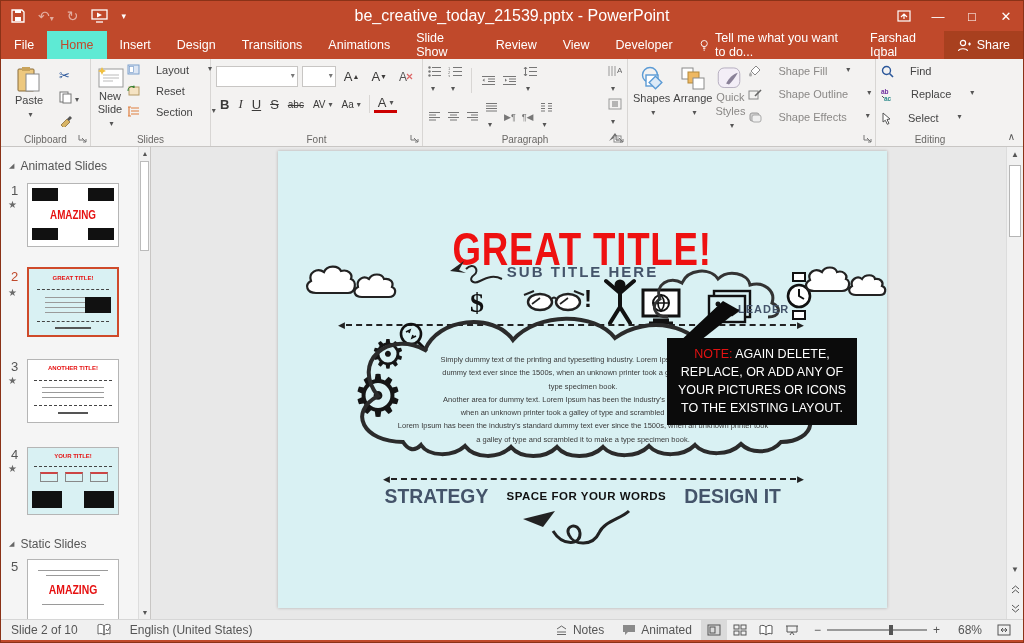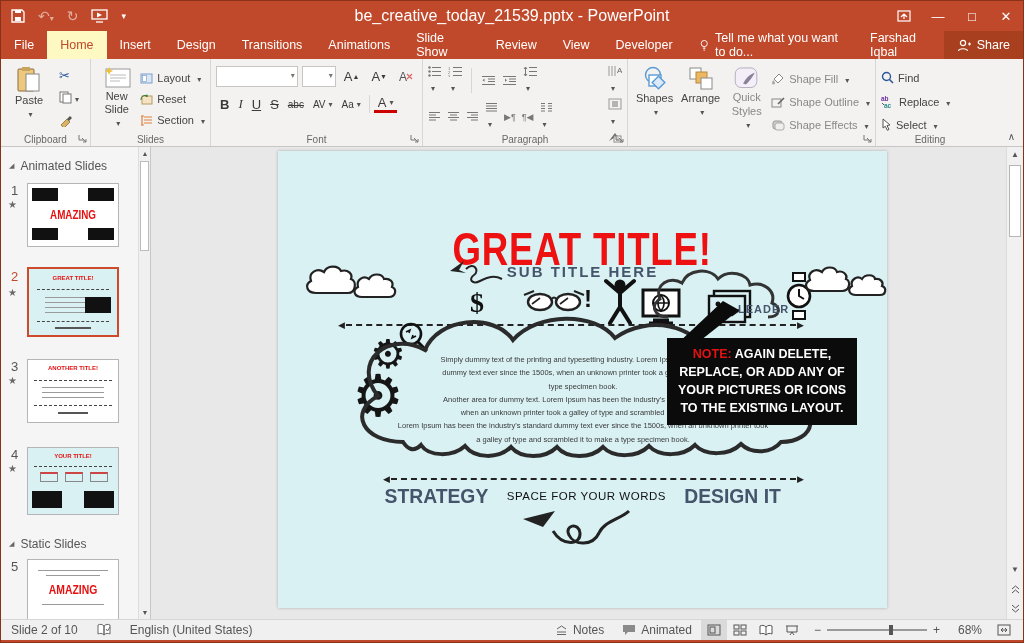--- a/index.html
+++ b/index.html
@@ -10,33 +10,33 @@
 
 .tb{position:absolute;top:0;left:0;width:100%;height:30px;background:#c0492b;color:#fff}
 .qat{position:absolute;left:10px;top:0;height:30px;display:flex;align-items:center;gap:13px;font-size:14px}
 .dim{opacity:.55}
 .tb-title{position:absolute;left:200px;right:200px;top:0;height:30px;display:flex;align-items:center;justify-content:center;font-size:16px}
 .winbtns{position:absolute;right:0;top:0;height:30px;display:flex}
 .wb{width:34px;height:30px;display:flex;align-items:center;justify-content:center;font-size:13px}
 
 .tabs{position:absolute;top:30px;left:0;width:100%;height:28px;background:#c0492b;display:flex;color:#fff;font-size:12.5px}
 .tab{padding:0 13px;display:flex;align-items:center;height:100%}
-.tab.active{background:#fef9c3;color:#c0492b}
+.tab.active{background:#5eead4;color:#c0492b}
 .tabs-right{margin-left:auto;display:flex;height:100%}
 .tellme{display:flex;align-items:center;gap:7px;padding:0 14px}
 .acct{padding:0 14px}
 .share{background:#a8401f;height:100%;display:flex;align-items:center;gap:6px;padding:0 13px}
 
 .ribbon{position:absolute;top:58px;left:0;width:100%;height:88px;background:#f3f2f1;border-bottom:1px solid #c8c6c4;display:flex;color:#444}
 .grp{position:relative;height:100%;border-right:1px solid #d8d6d4;padding:4px 5px 15px;display:flex;gap:3px}
 .grp-label{position:absolute;bottom:1px;left:0;right:0;text-align:center;font-size:10px;color:#6a6866}
 .dlg{position:absolute;bottom:3px;right:3px}
 .big{display:flex;flex-direction:column;align-items:center;font-size:11px;width:46px;text-align:center;line-height:1.2;padding-top:3px}
 .dd::after{content:"▾";font-size:8px;color:#555;margin-left:3px}
-.mini{display:flex;align-items:flex-end;gap:4px;font-size:11px;height:20px;white-space:nowrap}
+.mini{display:flex;align-items:flex-start;gap:16px;font-size:11px;height:20px;white-space:nowrap}
 .col{display:flex;flex-direction:column;justify-content:flex-start}
 .row{display:flex;align-items:center}
 .combo{background:#fff;border:1px solid #c8c6c4;height:21px;position:relative}
 .combo::after{content:"▾";position:absolute;right:2px;top:4px;font-size:8px;color:#777}
 .fbtn{font-size:13px;color:#3b3a39;padding:0 4px;height:22px;display:flex;align-items:center}
 .sep{width:1px;background:#d8d6d4;margin:2px 3px;align-self:stretch}
 .chev{position:absolute;right:8px;bottom:4px;font-size:10px;color:#555}
 
 .panel{position:absolute;left:0;top:146px;width:150px;bottom:23px;background:#f5f5f5;border-right:1px solid #c8c6c4;overflow:hidden}
 .sect{position:absolute;left:8px;font-size:12px;color:#555;display:flex;gap:6px;align-items:center}
@@ -57,26 +57,26 @@
 .canvas{position:absolute;left:150px;top:146px;right:17px;bottom:23px;background:#e8e8e8}
 .slide{position:absolute;left:127px;top:4px;width:609px;height:457px;background:#d9f1f3;box-shadow:0 0 3px rgba(0,0,0,.25)}
 .abs{position:absolute}
 .gt{font-weight:bold;color:#ee1111;font-size:47px;letter-spacing:1px;transform:scaleX(.78);white-space:nowrap}
 .st{font-weight:bold;color:#44546a;font-size:15px;letter-spacing:2px;white-space:nowrap}
 .dash{border-top:2px dashed #222;height:0}
 .dash .al{position:absolute;left:-8px;top:-6px;font-size:9px;color:#222}
 .dash .ar{position:absolute;right:-8px;top:-6px;font-size:9px;color:#222}
 .bodytxt{font-size:7.5px;line-height:13.3px;color:#3a3a3a;text-align:center}
 .bodytxt span{display:block}
-.note{background:#0b0b0b;color:#fff;font-weight:bold;font-size:12.5px;line-height:1.45;text-align:center;padding:7px 6px}
+.note{background:#0b0b0b;color:#fff;font-weight:normal;font-size:12.5px;line-height:1.45;text-align:center;padding:7px 6px}
 .note .np{color:#e31212}
 .leader{font-weight:bold;color:#44546a;font-size:11px;letter-spacing:1px}
 .strip{display:flex;align-items:center;justify-content:center;gap:14px;width:100%}
 .big-word{font-weight:bold;color:#44546a;font-size:21px;transform:scaleX(.92);white-space:nowrap}
-.mid-word{font-weight:normal;color:#111;font-size:11.5px;letter-spacing:.5px;white-space:nowrap}
+.mid-word{font-weight:bold;color:#111;font-size:11.5px;letter-spacing:.5px;white-space:nowrap}
 .gear{color:#151515;line-height:1}
 
 .vscroll{position:absolute;right:0;top:146px;width:17px;bottom:23px;background:#f1f1f1;border-left:1px solid #dcdcdc}
 .vbtn{position:absolute;left:0;width:16px;height:15px;display:flex;align-items:center;justify-content:center;font-size:8px;color:#555}
 .vthumb{position:absolute;left:2px;width:12px;background:#fff;border:1px solid #b5b5b5}
 
 .status{position:absolute;left:0;bottom:0;width:100%;height:23px;background:#f0f0f0;border-top:1px solid #d6d6d6;border-bottom:2px solid #c0492b;display:flex;align-items:center;font-size:12px;color:#555}
 .sb-item{display:flex;align-items:center;gap:5px;padding:0 9px;height:100%}
 .viewbtn{width:26px;height:100%;display:flex;align-items:center;justify-content:center}
 .viewbtn.active{background:#dadada}

